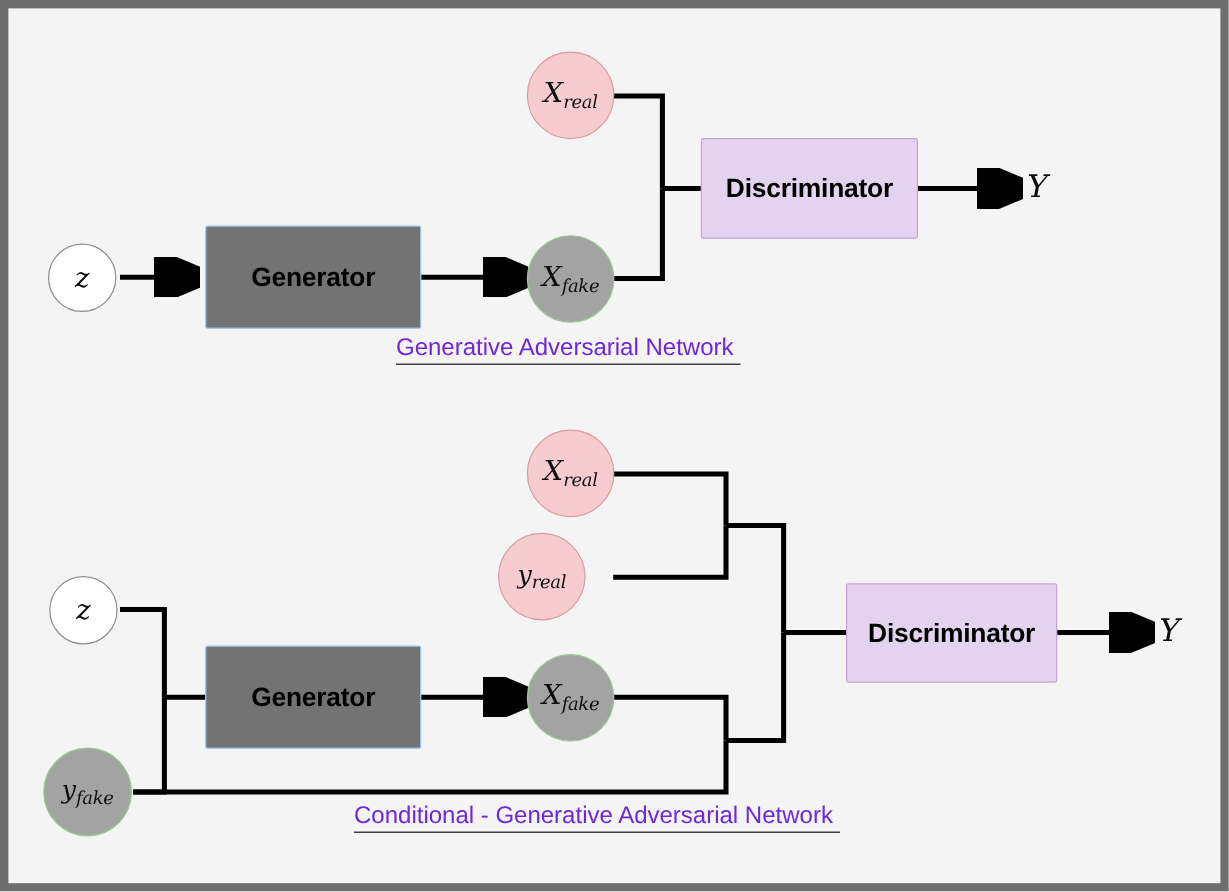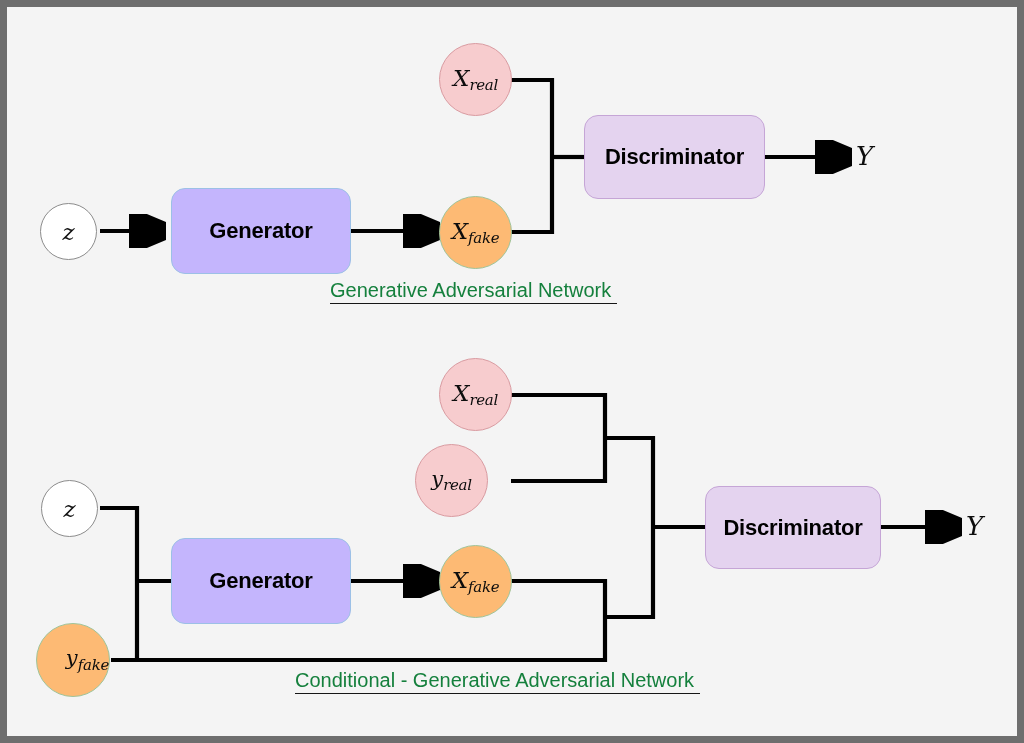--- a/index.html
+++ b/index.html
@@ -47,28 +47,28 @@
   }
   .circ-white {
     background: #ffffff;
     border: 1.6px solid #8c8c8c;
   }
   .circ-pink {
     background: #f7ccce;
     border: 1.6px solid #d99ba1;
   }
   .circ-green {
-    background: #fdba74;
+    background: #a3a3a3;
     border: 1.6px solid #9fc49a;
   }
   .box {
-    border-radius: 14px;
+    border-radius: 2px;
   }
   .box-blue {
-    background: #c4b5fd;
+    background: #737373;
     border: 1.6px solid #9cc0e6;
   }
   .box-purple {
     background: #e4d3ef;
     border: 1.6px solid #c5a5d6;
   }
   .box-label {
     font-family: "Liberation Sans", sans-serif;
     font-weight: bold;
     font-size: 22px;
@@ -97,21 +97,21 @@
     font-style: italic;
     font-size: 26px;
     color: #0d0d0d;
   }
 
   
   .caption {
     position: absolute;
     font-family: "Liberation Sans", sans-serif;
     font-size: 20px;
-    color: #15803d;
+    color: #6d28d9;
     white-space: pre;
     border-bottom: 1.6px solid #161616;
     padding-bottom: 1px;
   }
 </style>
 </head>
 <body>
 
 <div id="canvas">
 
@@ -184,21 +184,21 @@
   </div>
 
   <div class="out-label" style="left:849px; top:134px;">Y</div>
 
   <div class="caption" style="left:323px; top:272px;">Generative Adversarial Network </div>
 
   <div class="node circle circ-white" style="left:34px; top:473px; width:57px; height:57px;">
     <span class="math plain">z</span>
   </div>
 
-  <div class="node circle circ-green" style="left:29px; top:616px; width:74px; height:74px;justify-content:flex-end;">
+  <div class="node circle circ-green" style="left:29px; top:616px; width:74px; height:74px;">
     <span class="math small">
       <span class="base">y</span><span class="sub">fake</span>
     </span>
   </div>
 
   <div class="node box box-blue" style="left:164px; top:531px; width:180px; height:86px;">
     <span class="box-label">Generator</span>
   </div>
 
   <div class="node circle circ-pink" style="left:432px; top:351px; width:73px; height:73px;">

